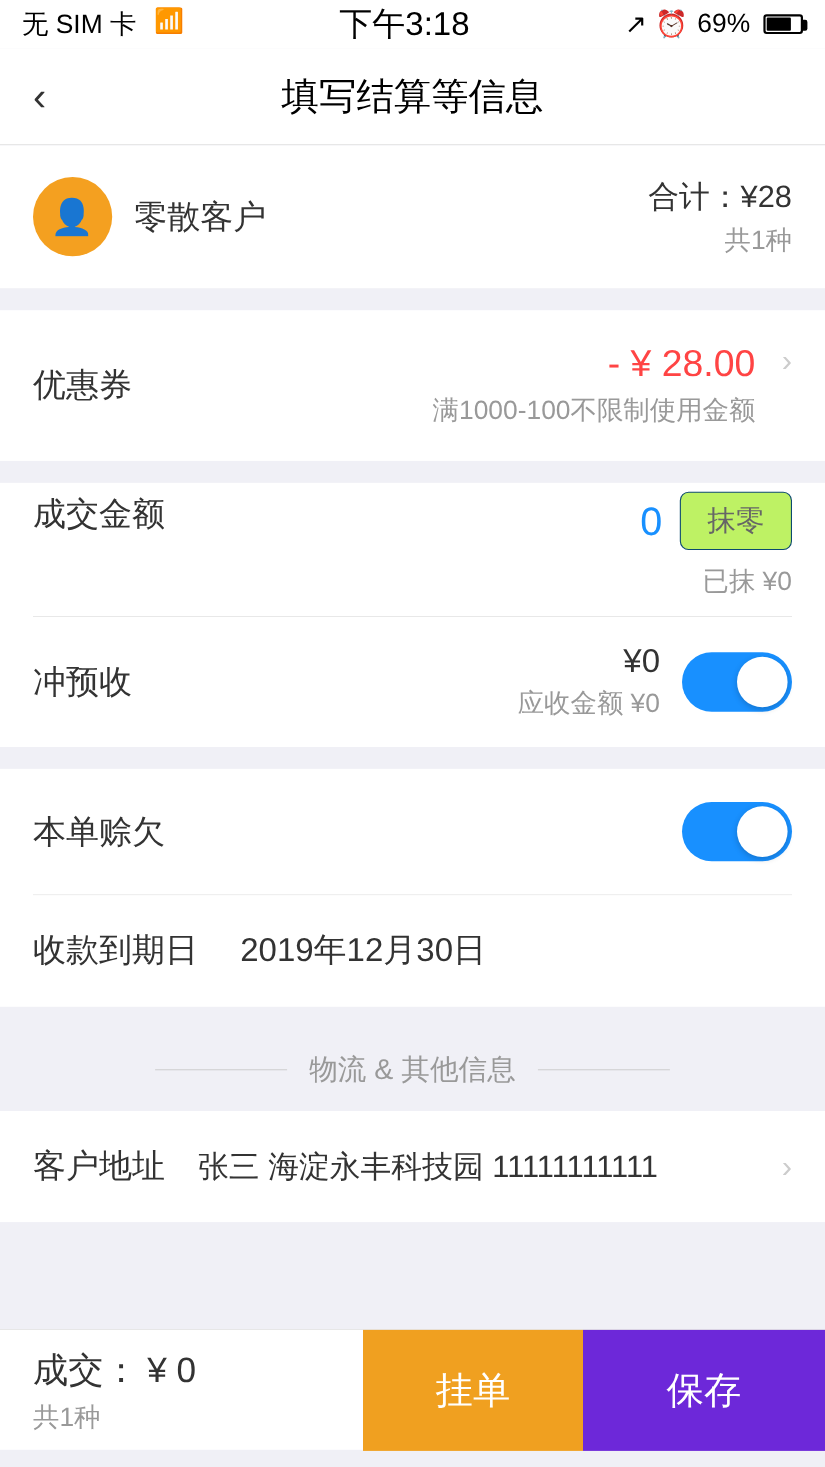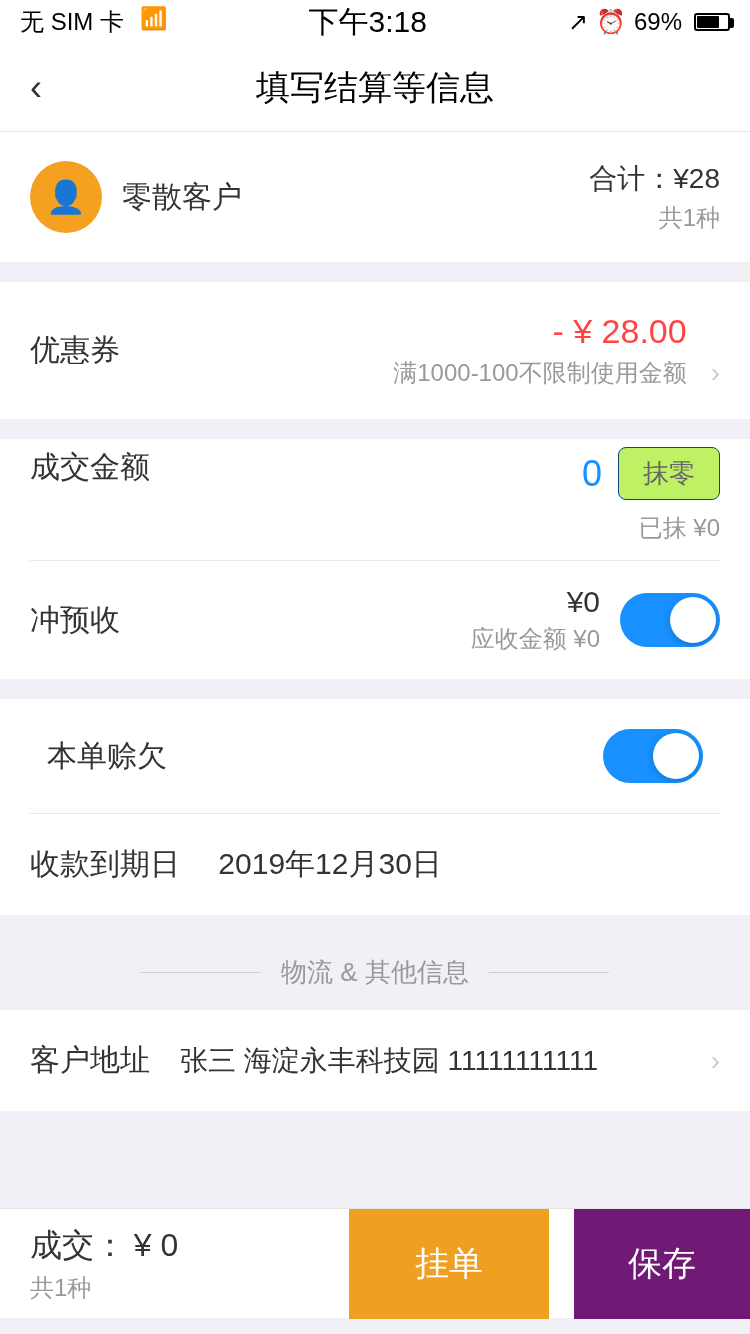--- a/index.html
+++ b/index.html
@@ -110,21 +110,21 @@
     
     .row-item {
       display: flex;
       align-items: center;
       justify-content: space-between;
       padding: 30px 30px;
       background: #fff;
       min-height: 90px;
     }
     .row-label { font-size: 30px; color: #333; }
-    .row-right { display: flex; align-items: flex-end; gap: 16px; text-align: right; }
+    .row-right { display: flex; align-items: flex-start; gap: 16px; text-align: right; }
     .coupon-amount { font-size: 34px; color: #ff4444; font-weight: 500; }
     .coupon-desc { font-size: 24px; color: #999; margin-top: 6px; }
     .chevron { font-size: 28px; color: #ccc; margin-left: 8px; }
 
     
     .deal-amount-row {
       padding: 8px 30px 12px;
       background: #fff;
       display: flex;
       align-items: flex-start;
@@ -195,21 +195,21 @@
       border-radius: 50%;
       background: white;
       box-shadow: 0 2px 6px rgba(0,0,0,0.2);
     }
 
     
     .credit-row {
       display: flex;
       align-items: center;
       justify-content: space-between;
-      padding: 30px 47px;
+      padding: 30px 30px;
       background: #fff;
     }
 
     
     .due-date-row {
       padding: 30px 30px;
       background: #fff;
       font-size: 30px;
       color: #333;
     }
@@ -267,30 +267,29 @@
       height: 110px;
       background: #f0a020;
       display: flex;
       align-items: center;
       justify-content: center;
       font-size: 34px;
       color: #fff;
       cursor: pointer;
     }
     .btn-save {
-      width: 176px;
+      width: 220px;
       height: 110px;
-      background: #701a75;
+      background: #6d28d9;
       display: flex;
       align-items: center;
       justify-content: center;
       font-size: 34px;
       color: #fff;
       cursor: pointer;
-      margin-left: 25px;
     }
 
     
     .bottom-spacer { height: 130px; }
   </style>
 </head>
 <body>
 
 <div class="status-bar">
   <div class="status-left">

